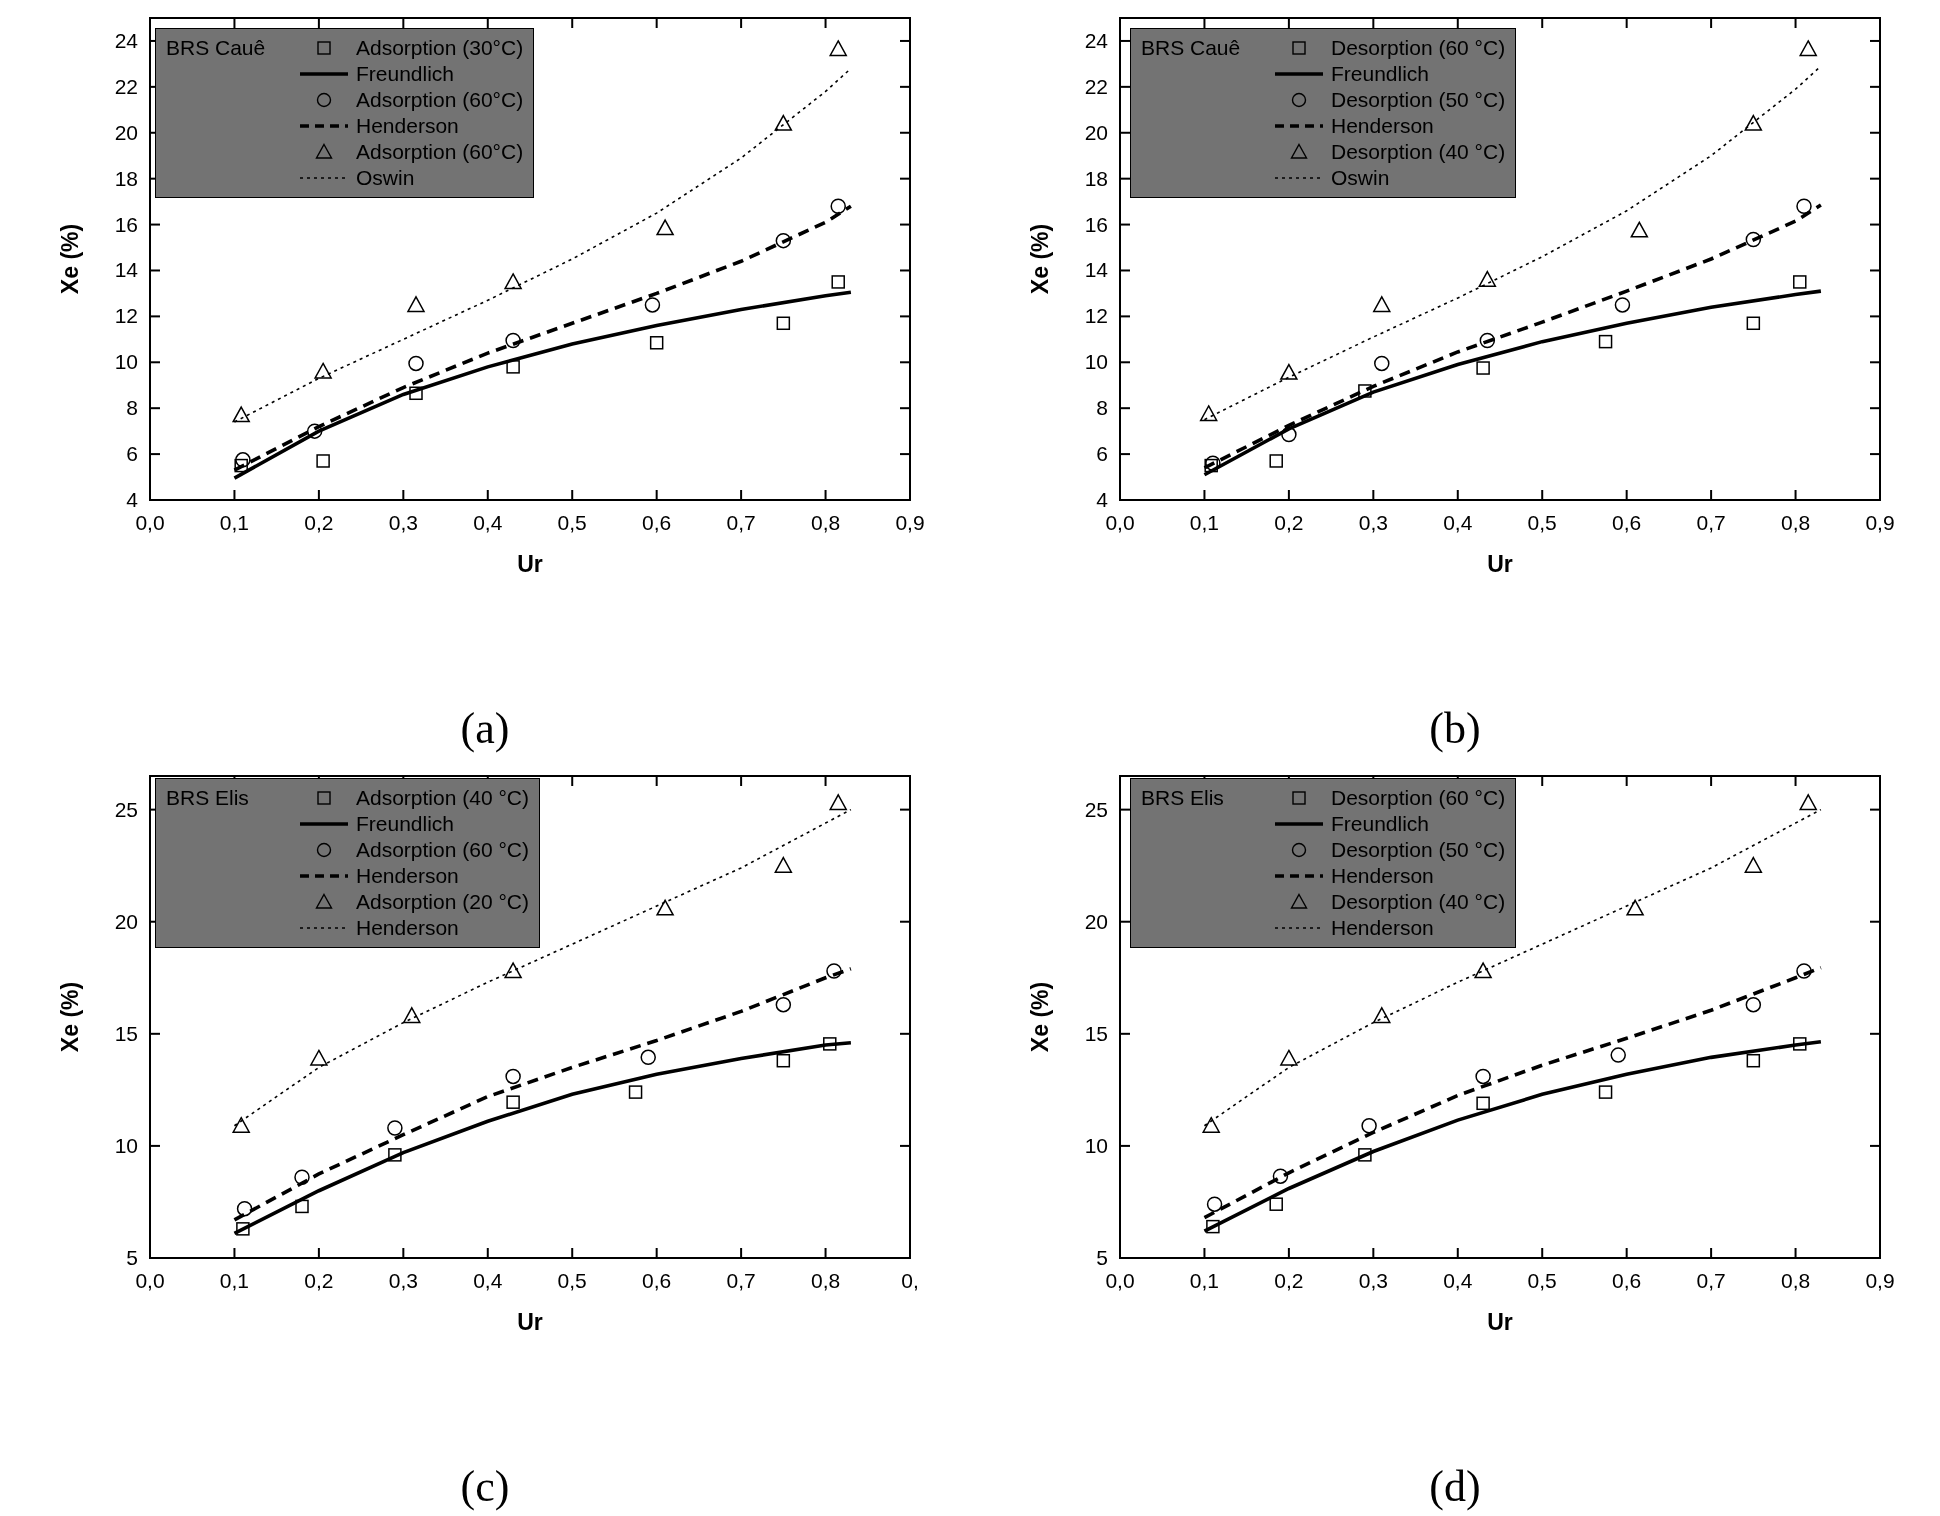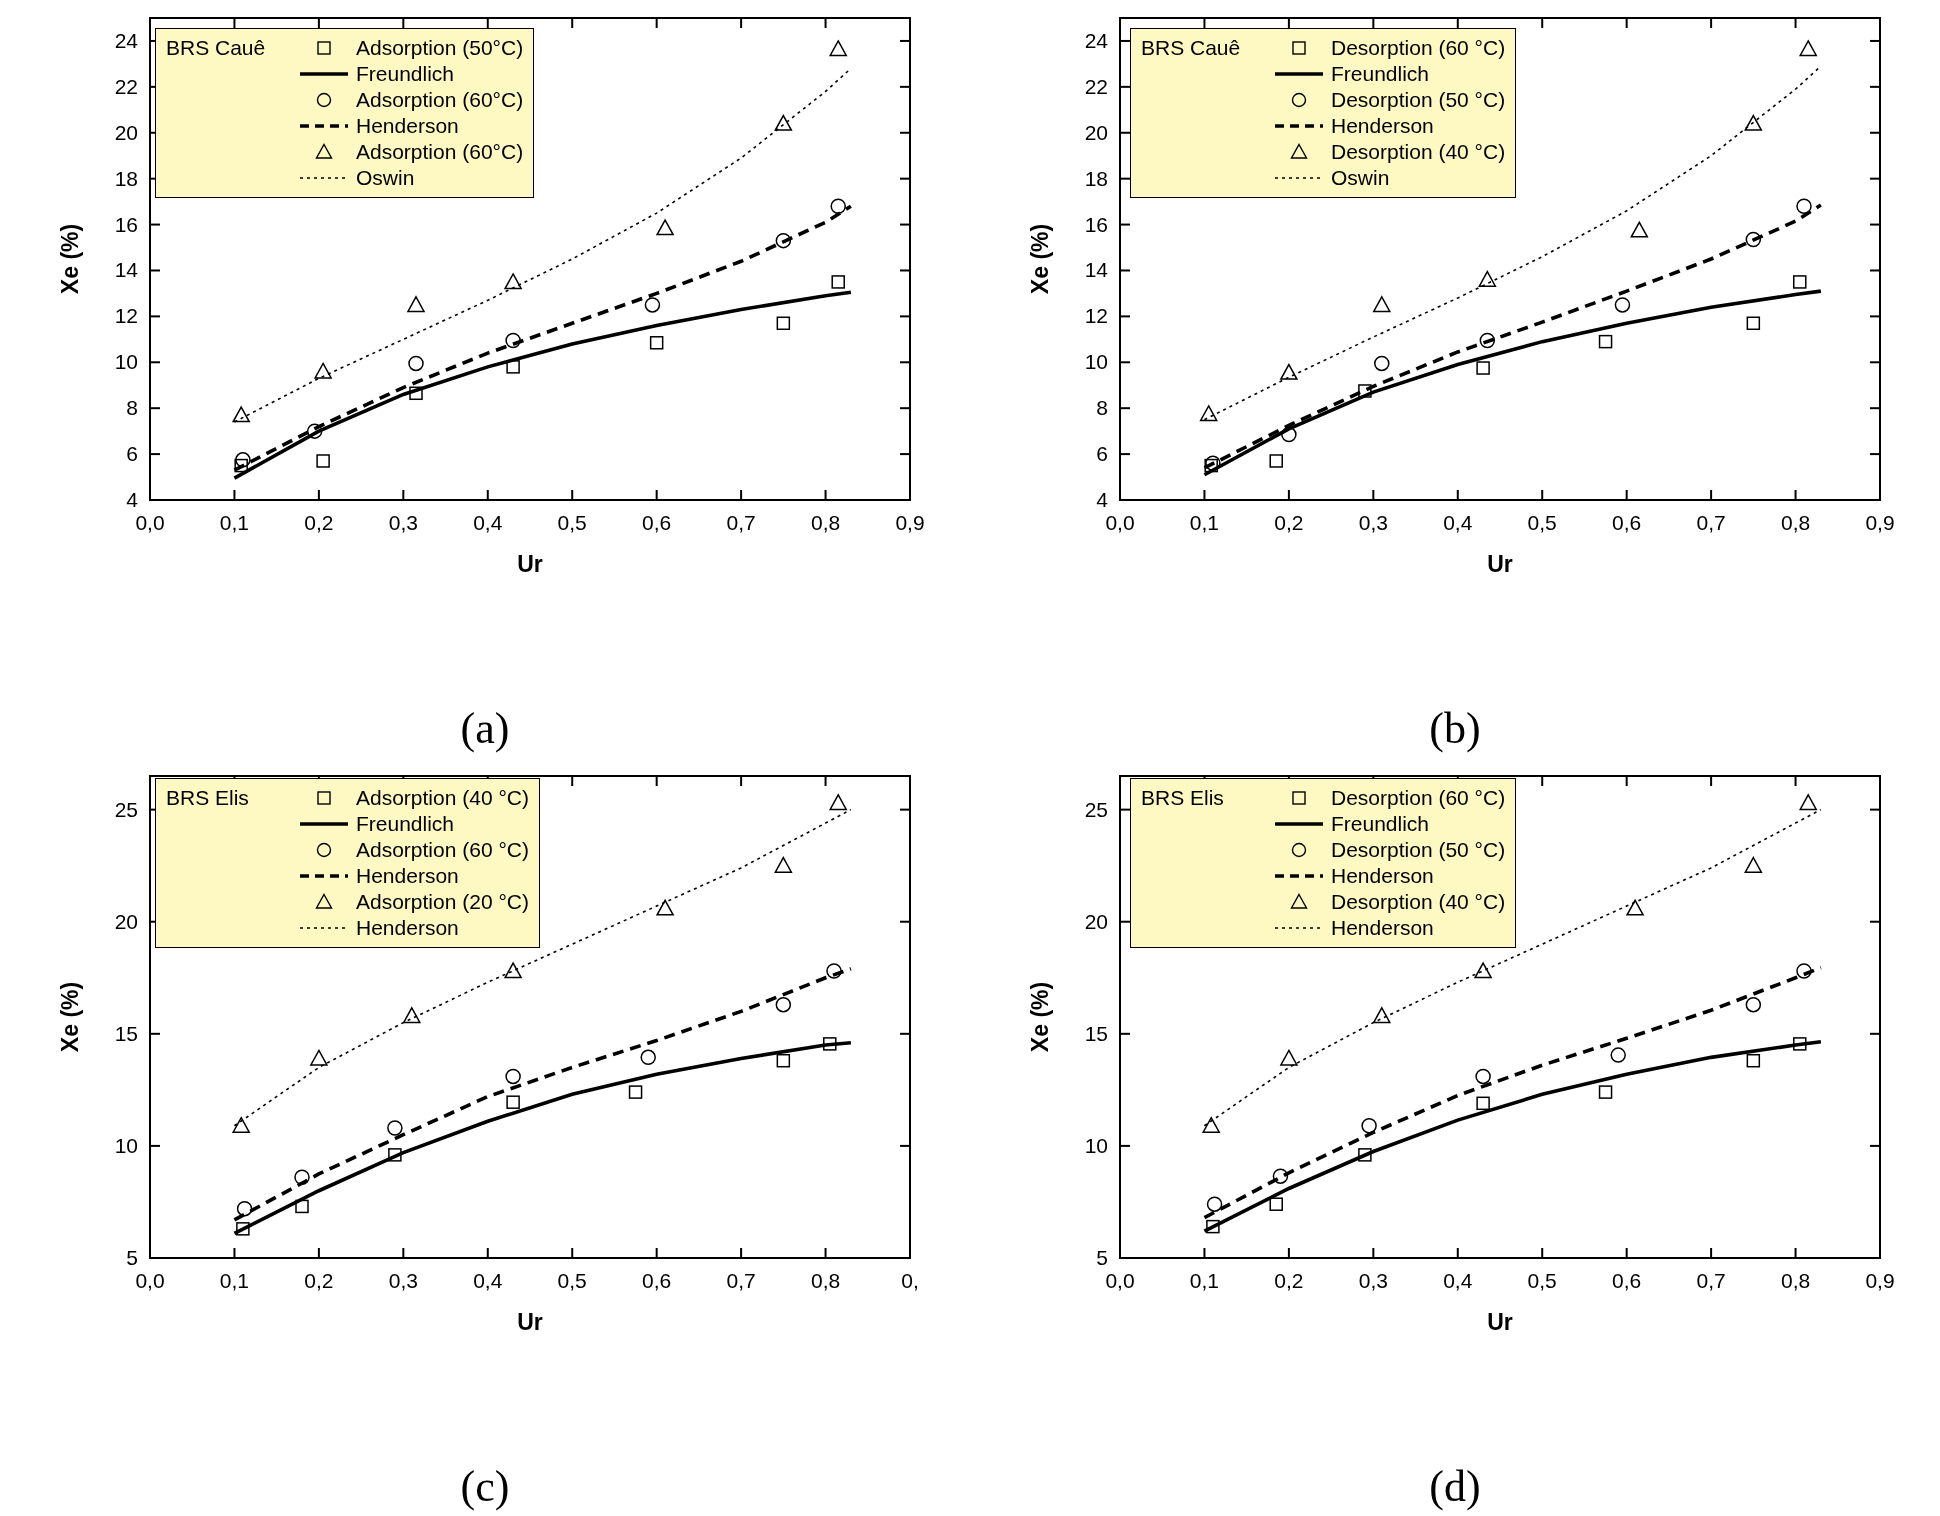--- a/index.html
+++ b/index.html
@@ -2,21 +2,21 @@
 <html><head>
 <meta charset="utf-8">
 <style>
   html,body{margin:0;padding:0;background:#ffffff;}
   body{width:1940px;height:1516px;font-family:"Liberation Sans",sans-serif;color:#000;}
   .grid{display:grid;grid-template-columns:1fr 1fr;grid-template-rows:1fr 1fr;width:1940px;height:1516px;}
   .panel{position:relative;}
   .plotwrap{position:absolute;left:0;top:0;right:0;bottom:0;}
   .caption{position:absolute;bottom:4px;left:0;width:100%;text-align:center;font-size:44px;font-family:"Liberation Serif",serif;}
   svg{display:block;}
-  .legendbox{position:absolute;border:1px solid #000;background:#fef9c3;padding:6px 10px 6px 10px;}
+  .legendbox{position:absolute;border:1px solid #000;background:#737373;padding:6px 10px 6px 10px;}
   .legrow{display:flex;align-items:center;height:26px;}
   .legtitle{font-size:21px;margin-right:14px;white-space:nowrap;}
   .legsym{width:52px;display:flex;align-items:center;justify-content:center;}
   .leglabel{font-size:21px;white-space:nowrap;margin-left:6px;}
 </style>
 </head>
 <body>
 
 <div class="grid">
 
@@ -117,21 +117,21 @@
     </div>
     <div class="legendbox" id="leg-0" style="left:155px;top:28px;">
         <div>
           <div class="legrow">
             <span class="legtitle" style="min-width: 118px;">BRS Cauê</span>
             <span class="legsym">
               <svg width="52" height="22">
                 <rect x="20" y="5" width="12" height="12" fill="none" stroke="#000" stroke-width="1.4"></rect>
               </svg>
             </span>
-            <span class="leglabel">Adsorption (50°C)</span>
+            <span class="leglabel">Adsorption (30°C)</span>
           </div>
           <div class="legrow">
             <span class="legtitle" style="min-width: 118px;"></span>
             <span class="legsym">
               <svg width="52" height="22">
                 <line x1="2" y1="11" x2="50" y2="11" stroke="#000" stroke-width="3.4"></line>
               </svg>
             </span>
             <span class="leglabel">Freundlich</span>
           </div>

